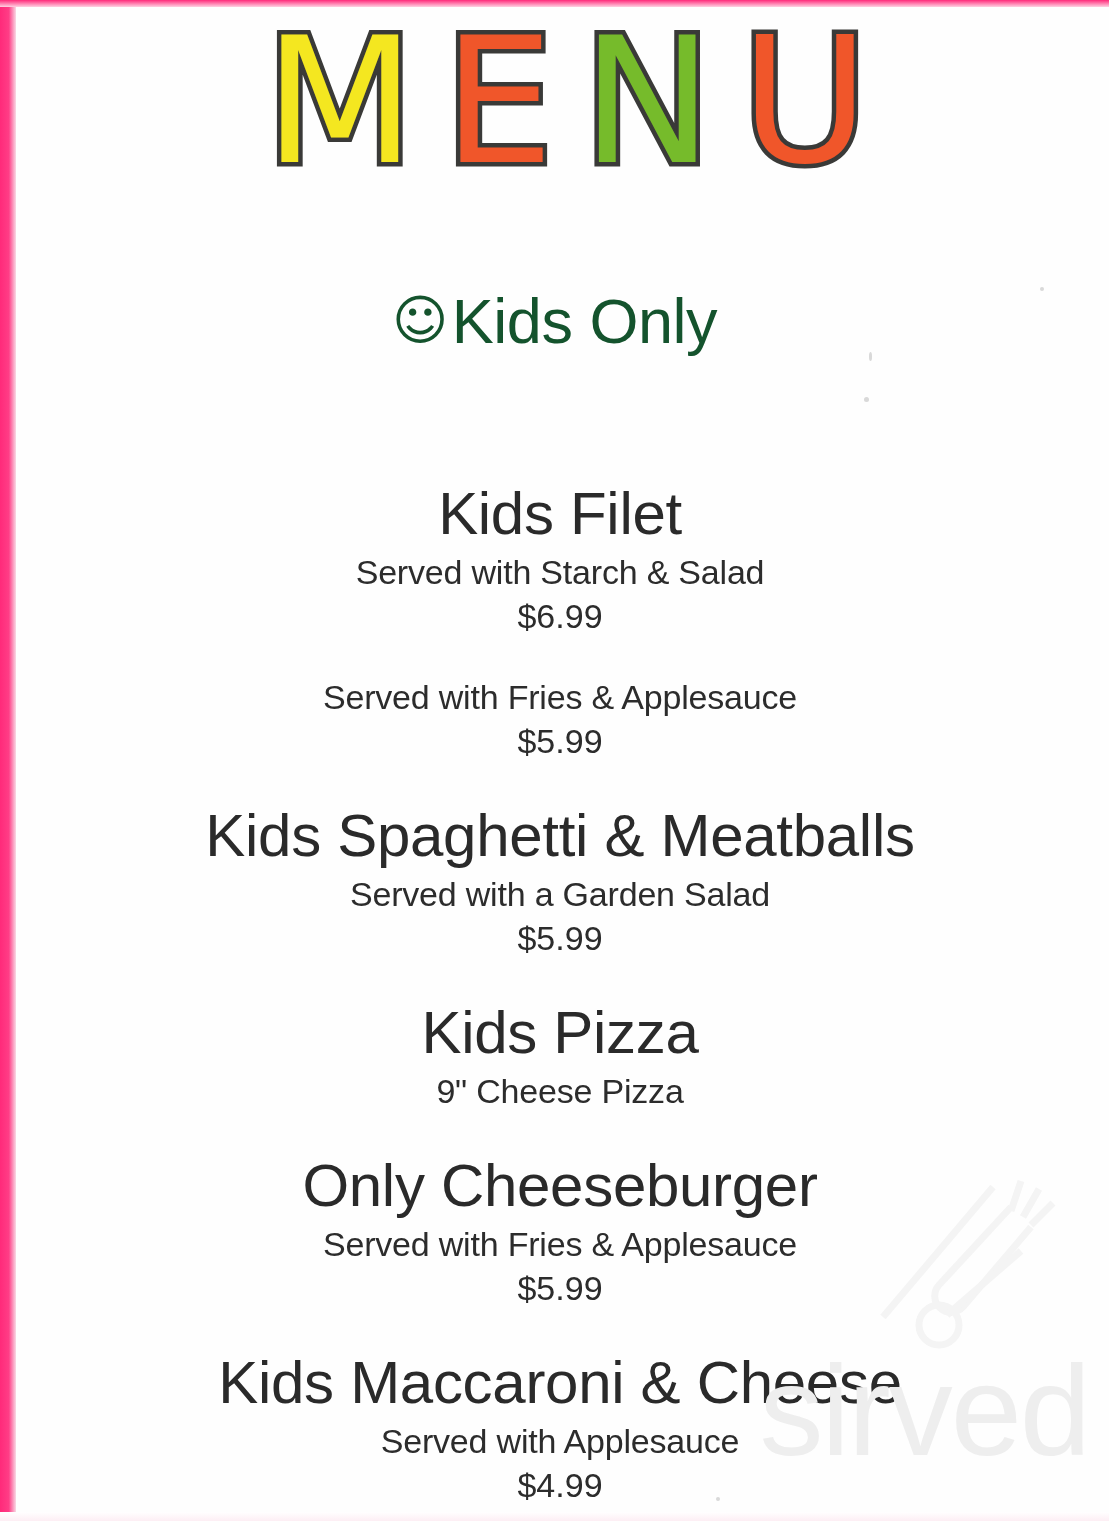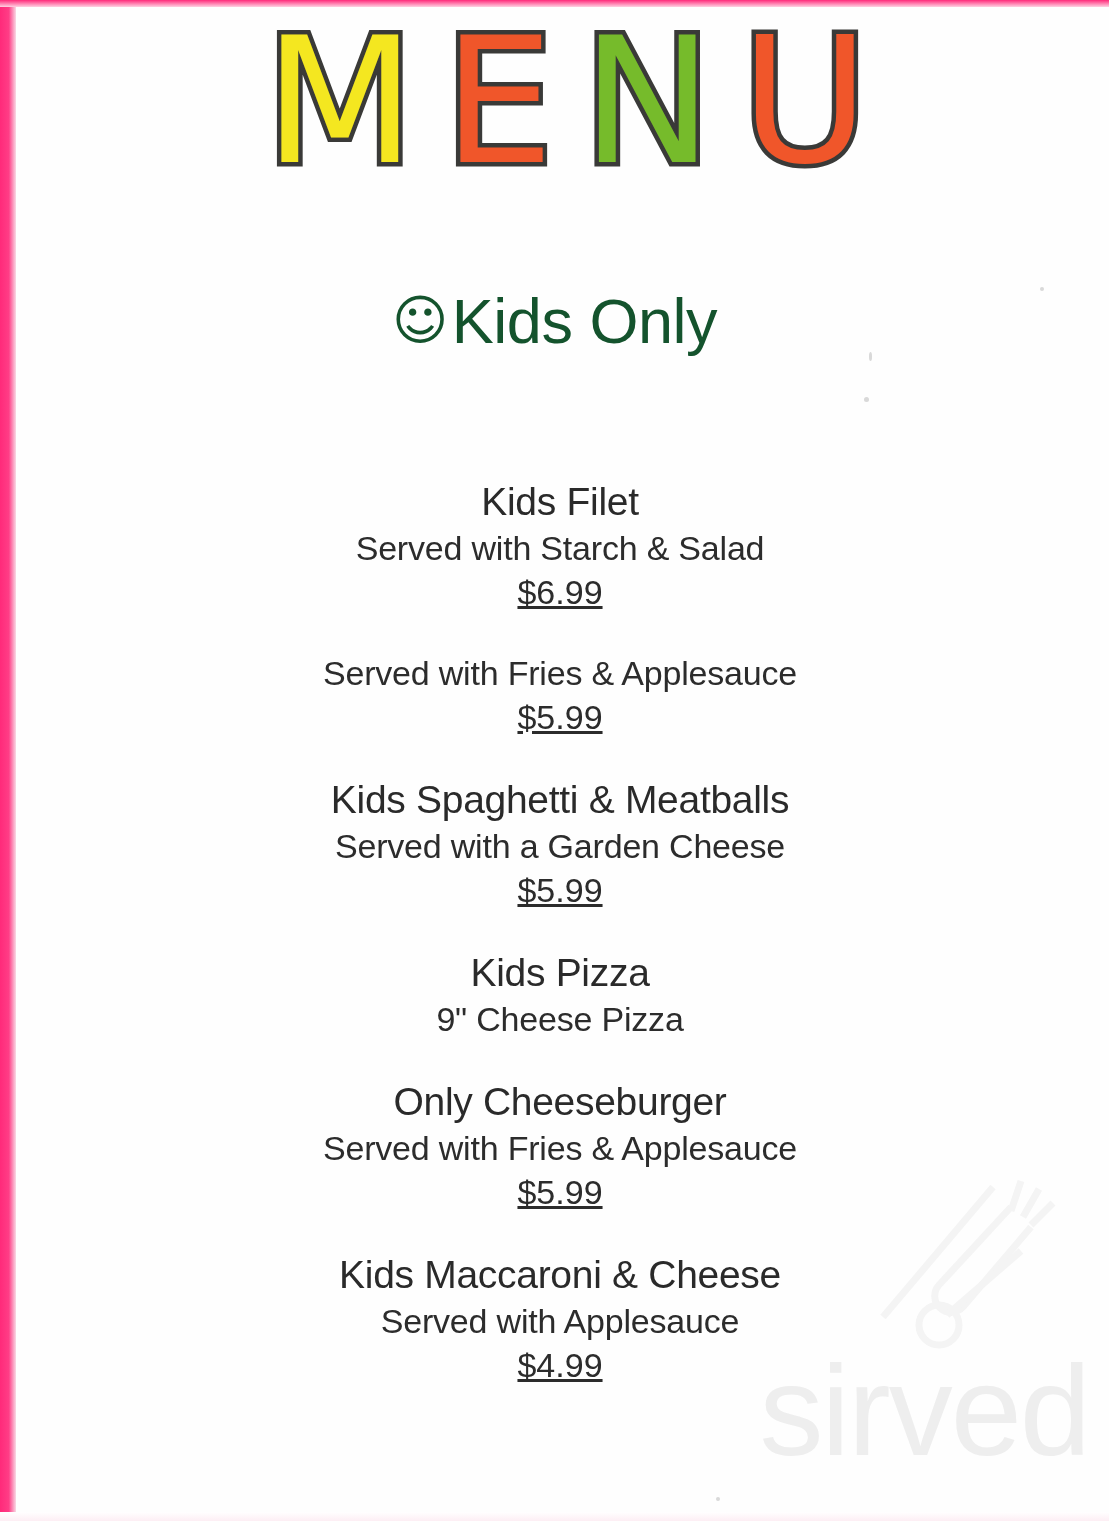--- a/index.html
+++ b/index.html
@@ -97,39 +97,38 @@
   #items {
     position: absolute;
     left: 60px;
     top: 480px;
     width: 1000px;
     text-align: center;
   }
   .item { margin-bottom: 40px; }
   .item:last-child { margin-bottom: 0; }
   .item-name {
-    font-size: 39px;
+    font-size: 60px;
     line-height: 1.14;
     color: #2a2a2a;
     font-weight: 400;
     letter-spacing: -0.3px;
   }
   .item-desc {
     font-size: 34px;
     line-height: 1.2;
     color: #2c2c2c;
     margin-top: 4px;
     letter-spacing: -0.2px;
   }
   .item-price {
     font-size: 34px;
     line-height: 1.2;
     color: #2c2c2c;
     margin-top: 3px;
-    text-decoration: underline;
   }
 
   
   #watermark {
     position: absolute;
     right: 14px;
     bottom: 46px;
     width: 430px;
     height: 380px;
     pointer-events: none;
@@ -182,21 +181,21 @@
       <div class="item-name">Kids Filet</div>
       <div class="item-desc">Served with Starch &amp; Salad</div>
       <div class="item-price">$6.99</div>
     </div>
     <div class="item">
       <div class="item-desc">Served with Fries &amp; Applesauce</div>
       <div class="item-price">$5.99</div>
     </div>
     <div class="item">
       <div class="item-name">Kids Spaghetti &amp; Meatballs</div>
-      <div class="item-desc">Served with a Garden Cheese</div>
+      <div class="item-desc">Served with a Garden Salad</div>
       <div class="item-price">$5.99</div>
     </div>
     <div class="item">
       <div class="item-name">Kids Pizza</div>
       <div class="item-desc">9" Cheese Pizza</div>
     </div>
     <div class="item">
       <div class="item-name">Only Cheeseburger</div>
       <div class="item-desc">Served with Fries &amp; Applesauce</div>
       <div class="item-price">$5.99</div>

